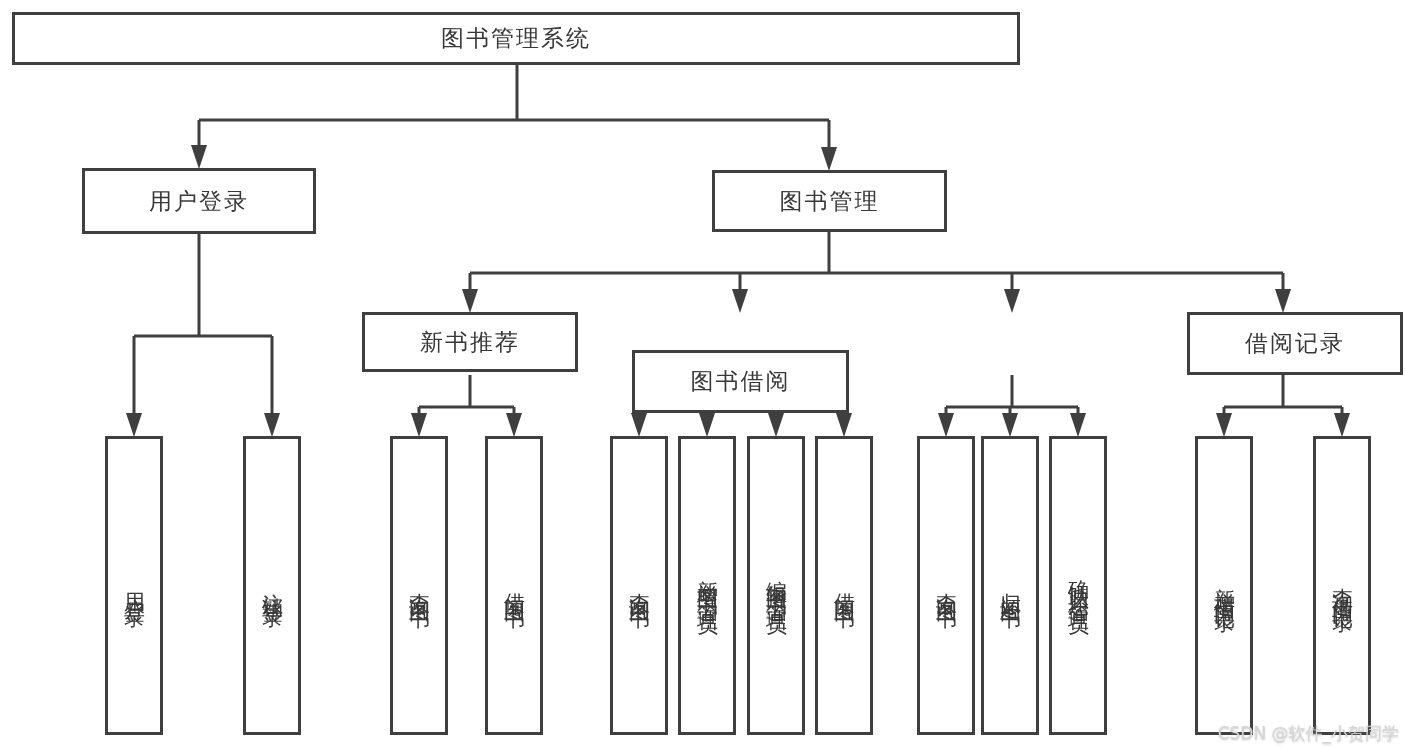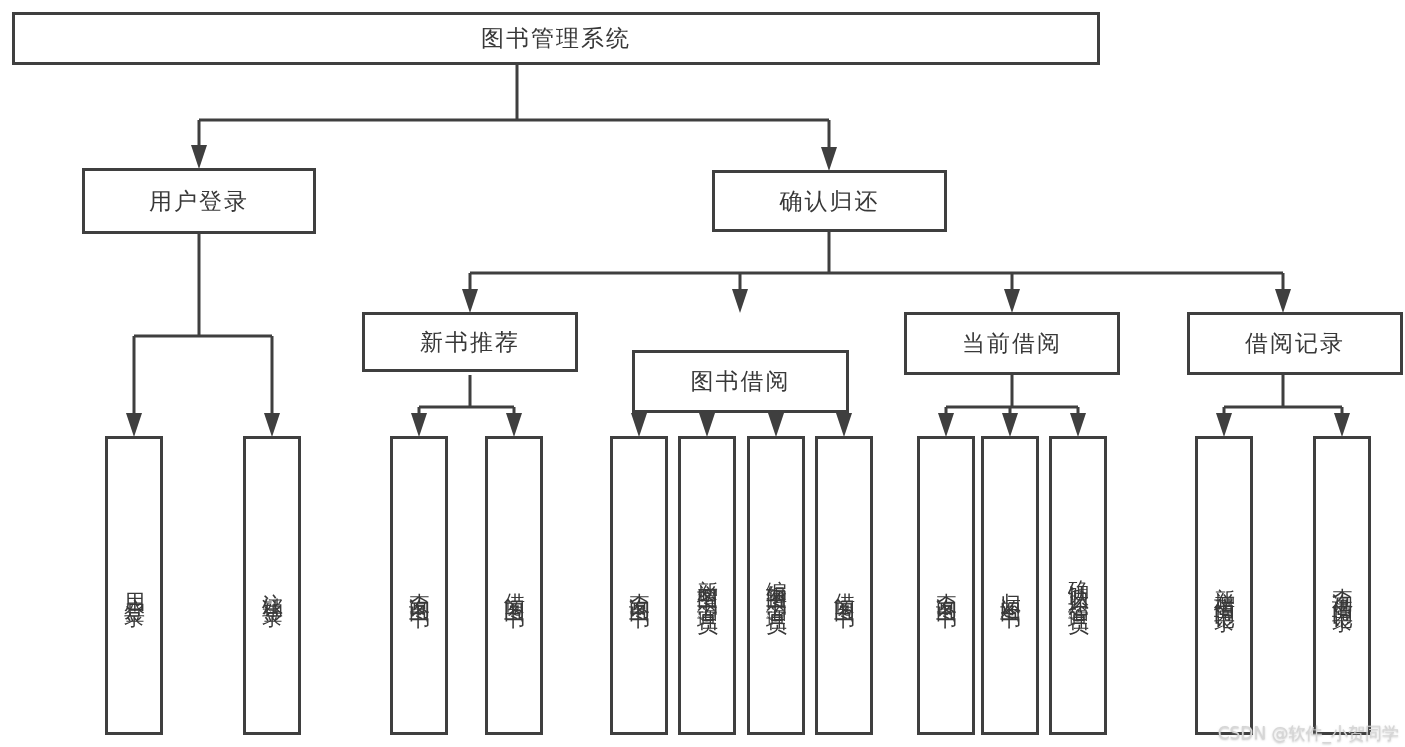--- a/index.html
+++ b/index.html
@@ -100,39 +100,36 @@
       <polygon fill="#3f3f3f" stroke="none" points="1002,413 1018,413 1010,437"></polygon>
       <polygon fill="#3f3f3f" stroke="none" points="1070,413 1086,413 1078,437"></polygon>
     </g>
     <g stroke="#3f3f3f" stroke-width="3" fill="none">
       <path d="M1283 375 V407 M1224 407 H1342 M1224 407 V414 M1342 407 V414"></path>
       <polygon fill="#3f3f3f" stroke="none" points="1216,413 1232,413 1224,437"></polygon>
       <polygon fill="#3f3f3f" stroke="none" points="1334,413 1350,413 1342,437"></polygon>
     </g>
   </svg>
 
-  <div class="box hbox" style="left:12px; top:12px; width:1088px; height:53px;">
+  <div class="box hbox" style="left:12px; top:12px; width:1008px; height:53px;">
     <span class="hlabel">图书管理系统</span>
   </div>
 
   <div class="box hbox" style="left:82px; top:168px; width:234px; height:66px;">
     <span class="hlabel">用户登录</span>
   </div>
   <div class="box hbox" style="left:712px; top:170px; width:235px; height:62px;">
-    <span class="hlabel">确认归还</span>
+    <span class="hlabel">图书管理</span>
   </div>
 
   <div class="box hbox" style="left:362px; top:312px; width:216px; height:60px;">
     <span class="hlabel">新书推荐</span>
   </div>
   <div class="box hbox" style="left:632px; top:312px; width:217px; height:63px;margin-top:38px;">
     <span class="hlabel">图书借阅</span>
-  </div>
-  <div class="box hbox" style="left:904px; top:312px; width:216px; height:63px;">
-    <span class="hlabel">当前借阅</span>
   </div>
   <div class="box hbox" style="left:1175px; top:312px; width:216px; height:63px;margin-left:12px;">
     <span class="hlabel">借阅记录</span>
   </div>
 
   <div class="box vbox" style="left:105px;">
     <span class="vlabel">用户登录</span>
   </div>
   <div class="box vbox" style="left:243px;">
     <span class="vlabel">注销登录</span>

